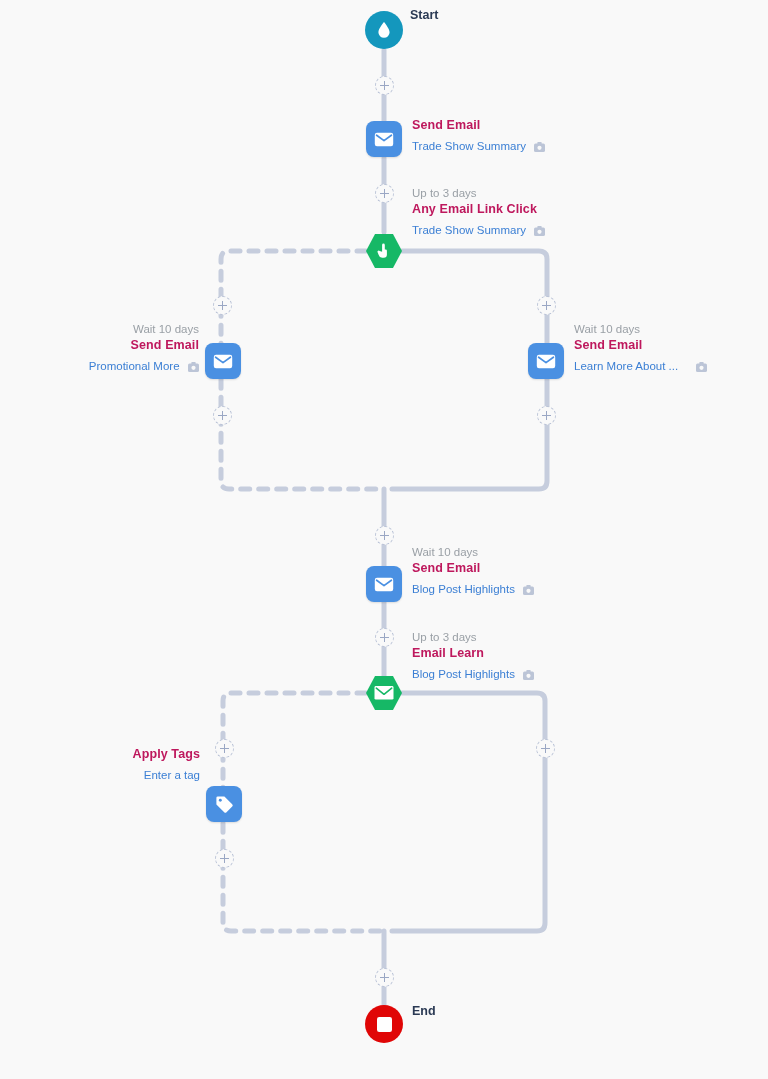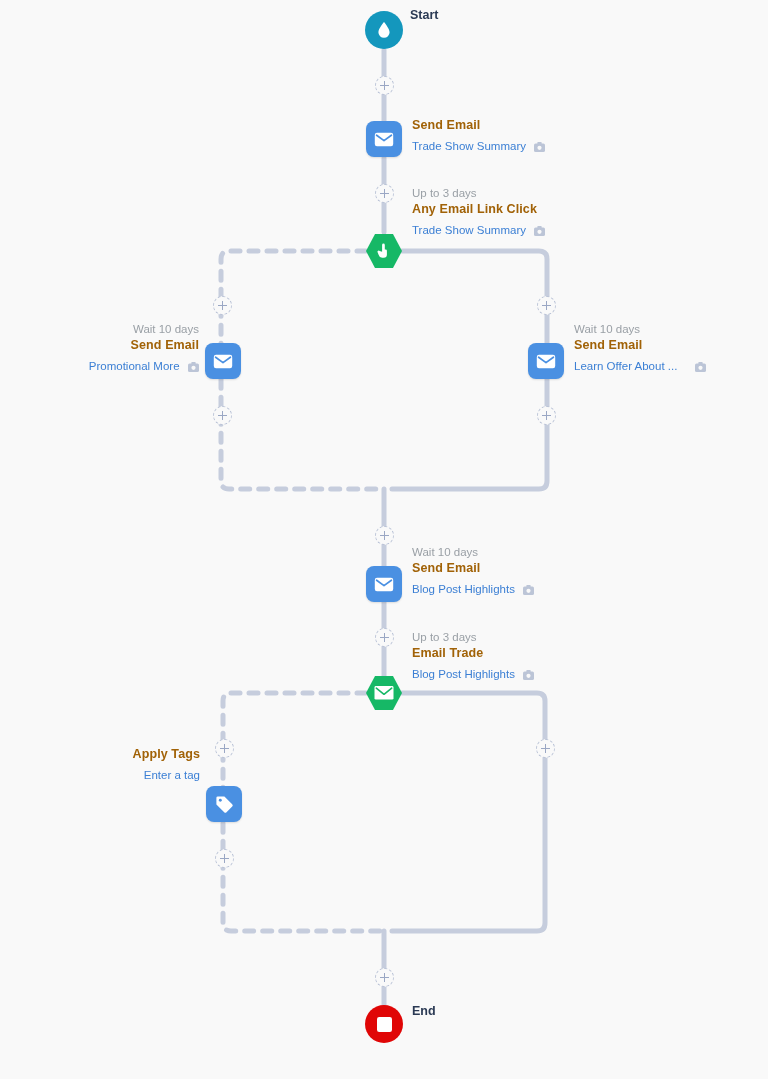--- a/index.html
+++ b/index.html
@@ -69,21 +69,21 @@
   }
   .lbl.right { text-align: left; }
   .lbl.left  { text-align: right; }
   .l-wait {
     font-size: 11.5px;
     color: #9aa0a6;
     font-weight: 400;
   }
   .l-title {
     font-size: 12.5px;
-    color: #a16207;
+    color: #be185d;
     font-weight: 700;
     letter-spacing: .1px;
   }
   .l-sub {
     font-size: 11.5px;
     color: #3b7fd4;
     font-weight: 400;
   }
   .l-plain {
     font-size: 12.5px;
@@ -248,21 +248,21 @@
       <svg width="20" height="15" viewBox="0 0 20 15">
         <rect x="0.8" y="0.8" width="18.4" height="13.4" rx="2.2" fill="#ffffff"></rect>
         <path d="M2.6 3.2 L10 8.6 L17.4 3.2" fill="none" stroke="#4a90e2" stroke-width="1.7" stroke-linecap="round" stroke-linejoin="round"></path>
       </svg>
     </div>
   </div>
   <div class="lbl right" style="left:574px; top:322px;">
     <div class="l-wait">Wait 10 days</div>
     <div class="l-title">Send Email</div>
     <div>
-      <span class="l-sub">Learn Offer About ...</span>
+      <span class="l-sub">Learn More About ...</span>
       <span class="cam" style="margin-left:13px;">
         <svg width="11" height="10" viewBox="0 0 11 10">
             <rect x="0" y="1.6" width="11" height="8.4" rx="1.6" fill="#a8b4cc"></rect>
             <rect x="3.3" y="0" width="4.4" height="2.2" rx="0.8" fill="#a8b4cc"></rect>
             <circle cx="5.5" cy="5.8" r="2.1" fill="#f9f9f9"></circle>
           </svg>
       </span>
     </div>
   </div>
 
@@ -295,21 +295,21 @@
         <polygon points="10,2 28,2 37,19 28,36 10,36 1,19" fill="#16b866"></polygon>
         <g transform="translate(9.5,12)">
           <rect x="0" y="0" width="19" height="13.6" rx="1.4" fill="#ffffff"></rect>
           <path d="M1.8 2.2 L9.5 8.3 L17.2 2.2" fill="none" stroke="#16b866" stroke-width="1.6" stroke-linecap="round" stroke-linejoin="round"></path>
         </g>
       </svg>
     </div>
   </div>
   <div class="lbl right" style="left:412px; top:630px;">
     <div class="l-wait">Up to 3 days</div>
-    <div class="l-title">Email Trade</div>
+    <div class="l-title">Email Learn</div>
     <div>
       <span class="l-sub">Blog Post Highlights</span>
       <span class="cam">
         <svg width="11" height="10" viewBox="0 0 11 10">
             <rect x="0" y="1.6" width="11" height="8.4" rx="1.6" fill="#a8b4cc"></rect>
             <rect x="3.3" y="0" width="4.4" height="2.2" rx="0.8" fill="#a8b4cc"></rect>
             <circle cx="5.5" cy="5.8" r="2.1" fill="#f9f9f9"></circle>
           </svg>
       </span>
     </div>

